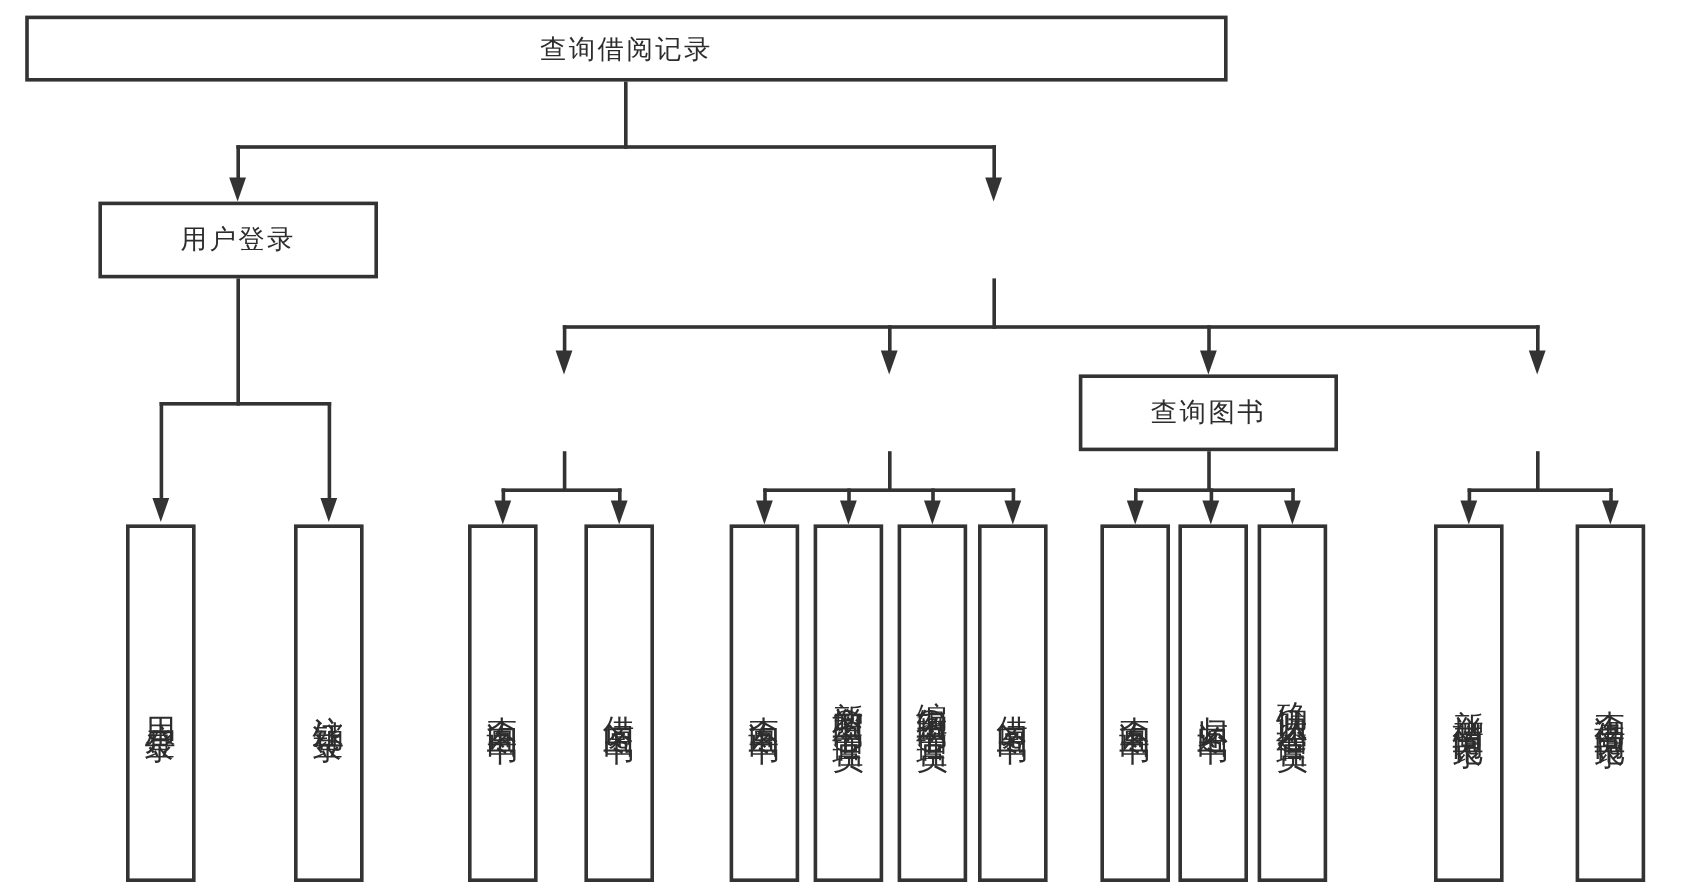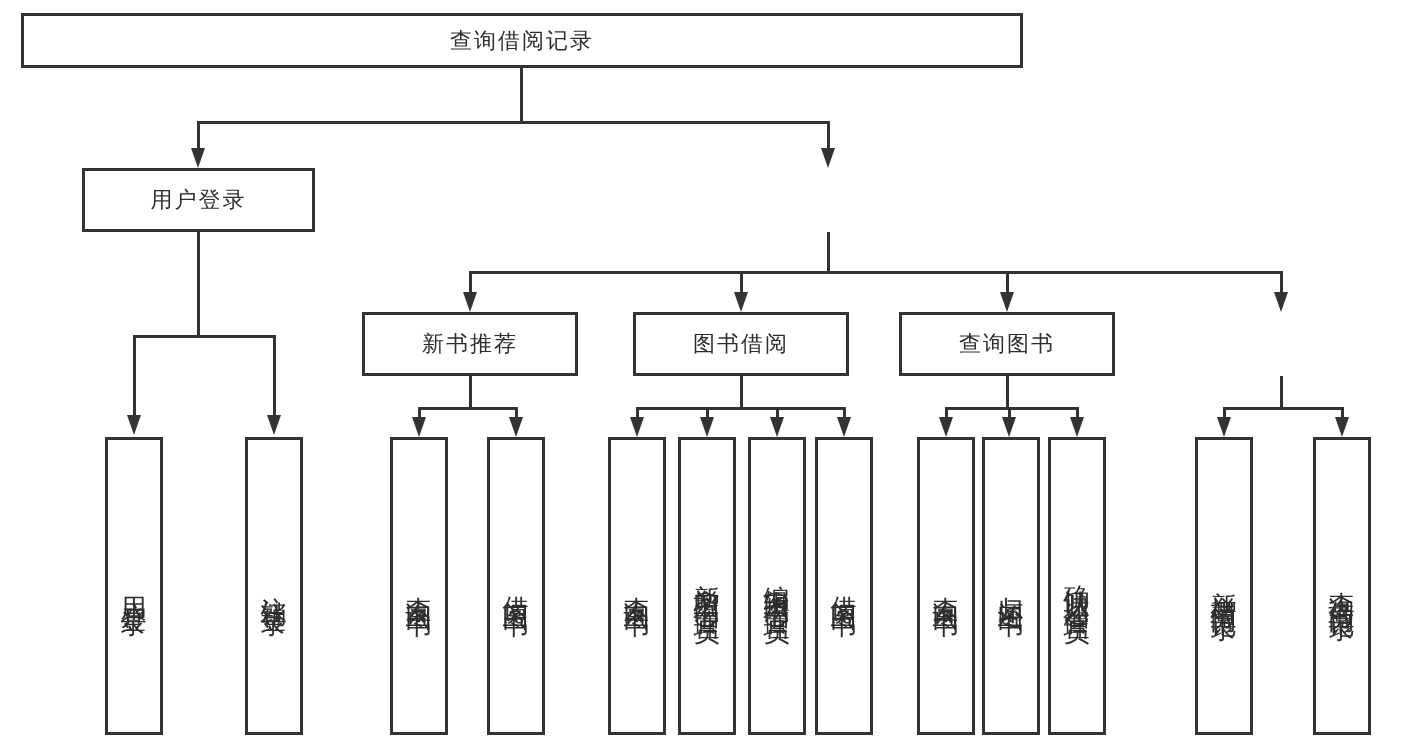--- a/index.html
+++ b/index.html
@@ -56,26 +56,20 @@
   <div class="arrow" style="left:127px;top:335px;height:100px"></div>
   <div class="arrow" style="left:267px;top:335px;height:100px"></div>
 
   <div class="vline" style="left:827px;top:232px;height:42px"></div>
   <div class="hline" style="left:469px;top:271px;width:814px"></div>
   <div class="arrow" style="left:463px;top:271px;height:41px"></div>
   <div class="arrow" style="left:734px;top:271px;height:41px"></div>
   <div class="arrow" style="left:1000px;top:271px;height:41px"></div>
   <div class="arrow" style="left:1274px;top:271px;height:41px"></div>
 
-  <div class="box box-h" style="left:362px;top:312px;width:216px;height:64px">
-    <span>新书推荐</span>
-  </div>
-  <div class="box box-h" style="left:633px;top:312px;width:216px;height:64px">
-    <span>图书借阅</span>
-  </div>
   <div class="box box-h" style="left:899px;top:312px;width:216px;height:64px">
     <span>查询图书</span>
   </div>
 
   <div class="vline" style="left:469px;top:376px;height:34px"></div>
   <div class="hline" style="left:418px;top:407px;width:100px"></div>
   <div class="arrow" style="left:412px;top:407px;height:30px"></div>
   <div class="arrow" style="left:509px;top:407px;height:30px"></div>
 
   <div class="vline" style="left:740px;top:376px;height:34px"></div>

